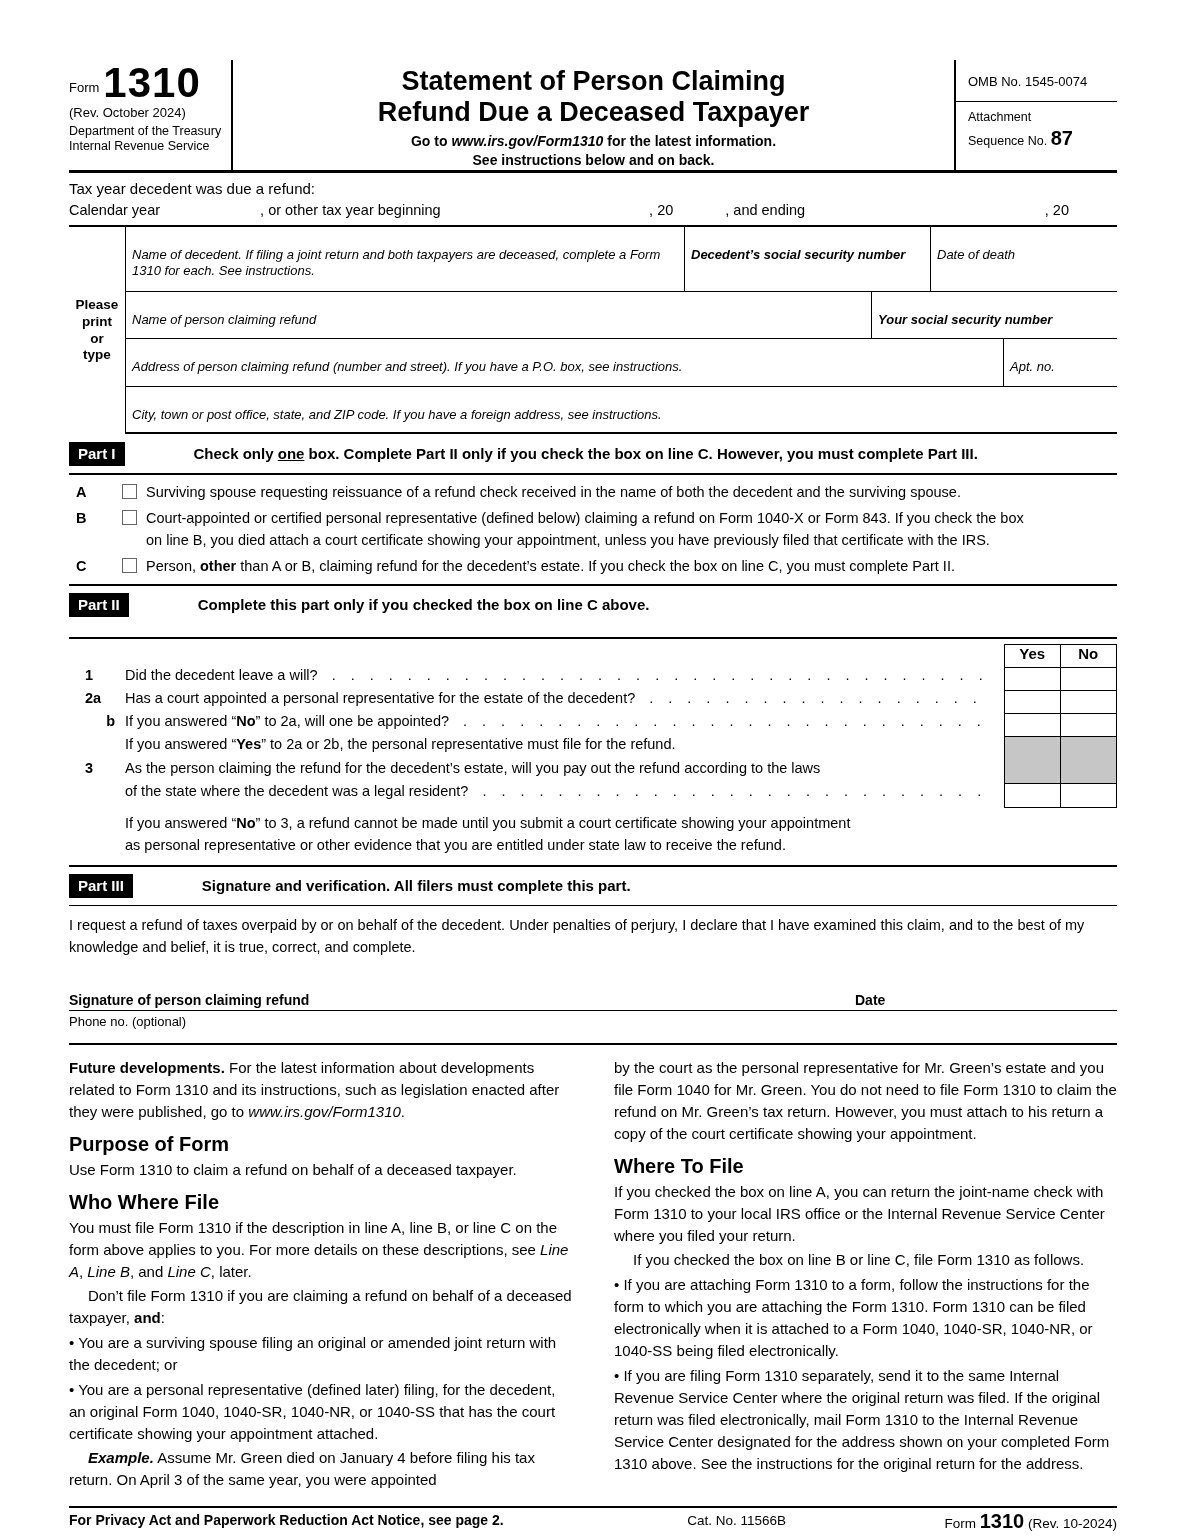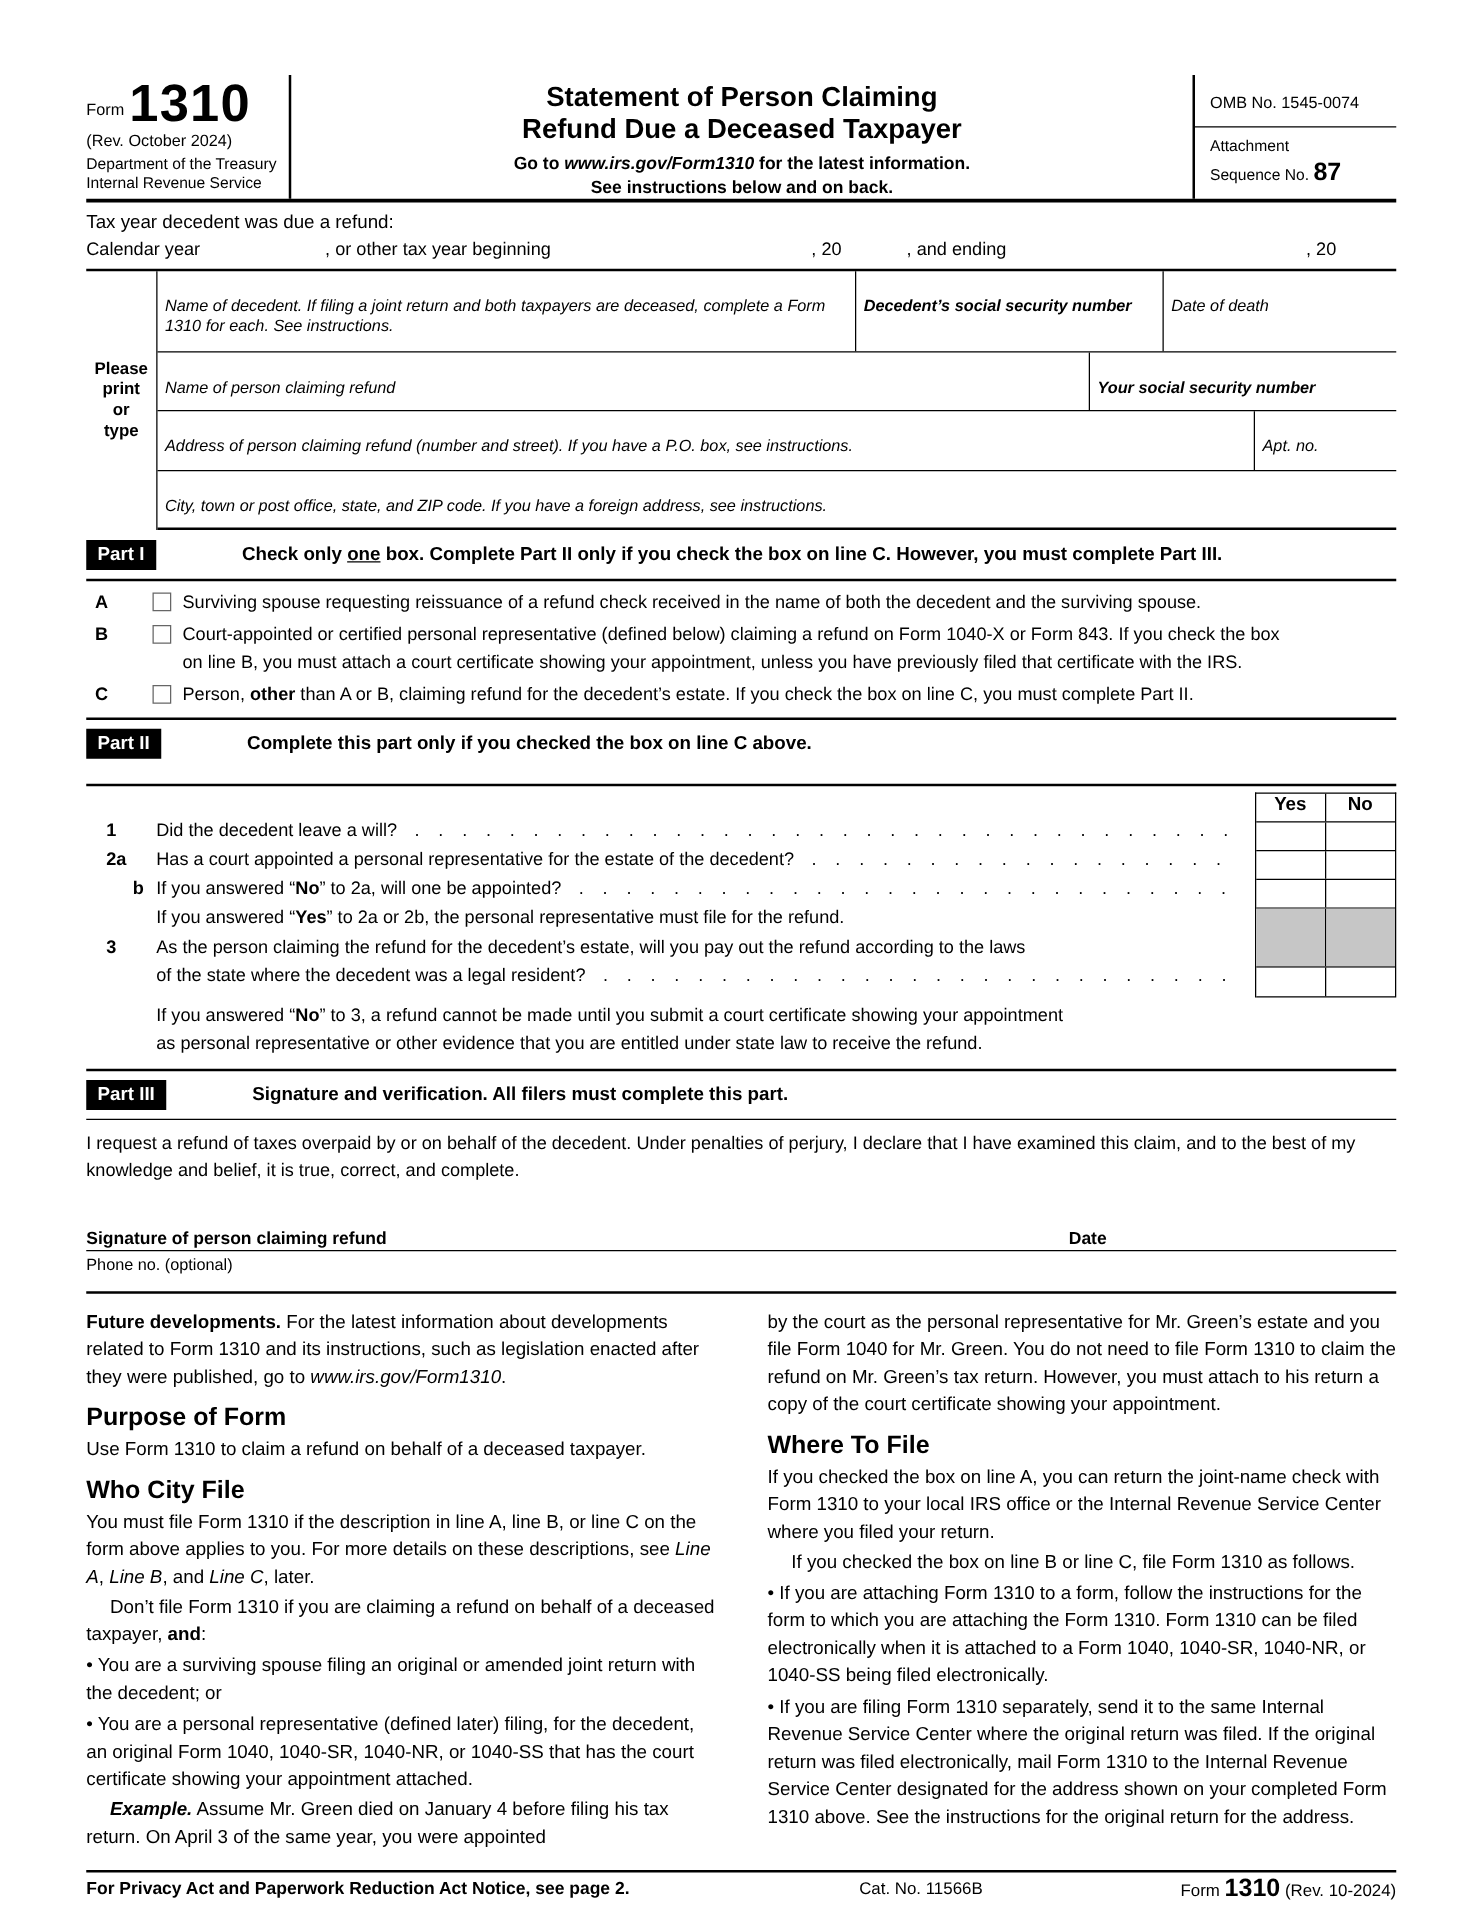--- a/index.html
+++ b/index.html
@@ -13,21 +13,21 @@
 
   
   .hdr { display: flex; border-bottom: 3px solid #000; }
   .hdr-left { width: 164px; border-right: 2px solid #000; padding: 4px 6px 4px 0; }
   .form-line { display: flex; align-items: flex-end; }
   .form-word { font-size: 13px; padding-bottom: 7px; }
   .form-num  { font-size: 42px; font-weight: 700; letter-spacing: 1px; line-height: 0.9; margin-left: 4px; }
   .hdr-left .small { font-size: 12.5px; line-height: 1.18; }
   .hdr-left .rev { font-size: 13px; margin: 3px 0 4px; }
   .hdr-center { flex: 1; text-align: center; padding-top: 6px; }
-  .title { font-size: 22px; font-weight: 700; line-height: 1.13; }
+  .title { font-size: 27px; font-weight: 700; line-height: 1.13; }
   .subtitle { font-size: 14px; font-weight: 700; margin-top: 5px; line-height: 1.35; }
   .hdr-right { width: 163px; border-left: 2px solid #000; display: flex; flex-direction: column; }
   .omb { font-size: 13px; padding: 14px 0 12px 12px; border-bottom: 1.5px solid #000; }
   .attach { font-size: 12.5px; padding: 8px 0 6px 12px; line-height: 1.25; }
   .attach .seq-no { font-size: 20px; font-weight: 700; }
 
   
   .taxyear-head { font-size: 15px; padding: 7px 0 4px; }
   .calendar-line { display: flex; align-items: baseline; font-size: 14.5px; padding-bottom: 7px; }
   .blank { border-bottom: 0 none; height: 14px; }
@@ -184,21 +184,21 @@
     <div class="p1row">
       <span class="p1letter">A</span>
       <span class="cb"></span>
       <span class="p1text"><span>Surviving spouse requesting reissuance of a refund check received in the name of both the decedent and the surviving spouse.</span></span>
     </div>
     <div class="p1row">
       <span class="p1letter">B</span>
       <span class="cb"></span>
       <span class="p1text">
         <span style="display:block"><span>Court-appointed or certified personal representative (defined below) claiming a refund on Form 1040-X or Form 843. If you check the box</span></span>
-        <span style="display:block"><span>on line B, you must attach a court certificate showing your appointment, unless you have previously filed that certificate with the IRS.</span></span>
+        <span style="display:block"><span>on line B, you died attach a court certificate showing your appointment, unless you have previously filed that certificate with the IRS.</span></span>
       </span>
     </div>
     <div class="p1row" style="margin-bottom:0">
       <span class="p1letter">C</span>
       <span class="cb"></span>
       <span class="p1text"><span>Person, </span><span class="seg-b">other</span><span> than A or B, claiming refund for the decedent’s estate. If you check the box on line C, you must complete Part II.</span></span>
     </div>
   </div>
   <div class="rule2"></div>
 
@@ -285,21 +285,21 @@
     <span class="siglabel">Signature of person claiming refund</span>
     <span class="datelabel">Date</span>
   </div>
   <div class="phonerow">Phone no. (optional)</div>
 
   <div class="instr">
     <div class="col">
         <div class="blk blk-p"><span class="seg-b">Future developments.</span><span> For the latest information about developments related to Form 1310 and its instructions, such as legislation enacted after they were published, go to </span><span class="seg-i">www.irs.gov/Form1310</span><span>.</span></div>
         <div class="blk blk-h2"><span>Purpose of Form</span></div>
         <div class="blk blk-p"><span>Use Form 1310 to claim a refund on behalf of a deceased taxpayer.</span></div>
-        <div class="blk blk-h2"><span>Who City File</span></div>
+        <div class="blk blk-h2"><span>Who Where File</span></div>
         <div class="blk blk-p"><span>You must file Form 1310 if the description in line A, line B, or line C on the form above applies to you. For more details on these descriptions, see </span><span class="seg-i">Line A</span><span>, </span><span class="seg-i">Line B</span><span>, and </span><span class="seg-i">Line C</span><span>, later.</span></div>
         <div class="blk blk-pi"><span>Don’t file Form 1310 if you are claiming a refund on behalf of a deceased taxpayer, </span><span class="seg-b">and</span><span>:</span></div>
         <div class="blk blk-bullet"><span>• You are a surviving spouse filing an original or amended joint return with the decedent; or</span></div>
         <div class="blk blk-bullet"><span>• You are a personal representative (defined later) filing, for the decedent, an original Form 1040, 1040-SR, 1040-NR, or 1040-SS that has the court certificate showing your appointment attached.</span></div>
         <div class="blk blk-pi"><span class="seg-b seg-i">Example.</span><span> Assume Mr. Green died on January 4 before filing his tax return. On April 3 of the same year, you were appointed</span></div>
       </div>
     <div class="col">
         <div class="blk blk-p"><span>by the court as the personal representative for Mr. Green’s estate and you file Form 1040 for Mr. Green. You do not need to file Form 1310 to claim the refund on Mr. Green’s tax return. However, you must attach to his return a copy of the court certificate showing your appointment.</span></div>
         <div class="blk blk-h2"><span>Where To File</span></div>
         <div class="blk blk-p"><span>If you checked the box on line A, you can return the joint-name check with Form 1310 to your local IRS office or the Internal Revenue Service Center where you filed your return.</span></div>

